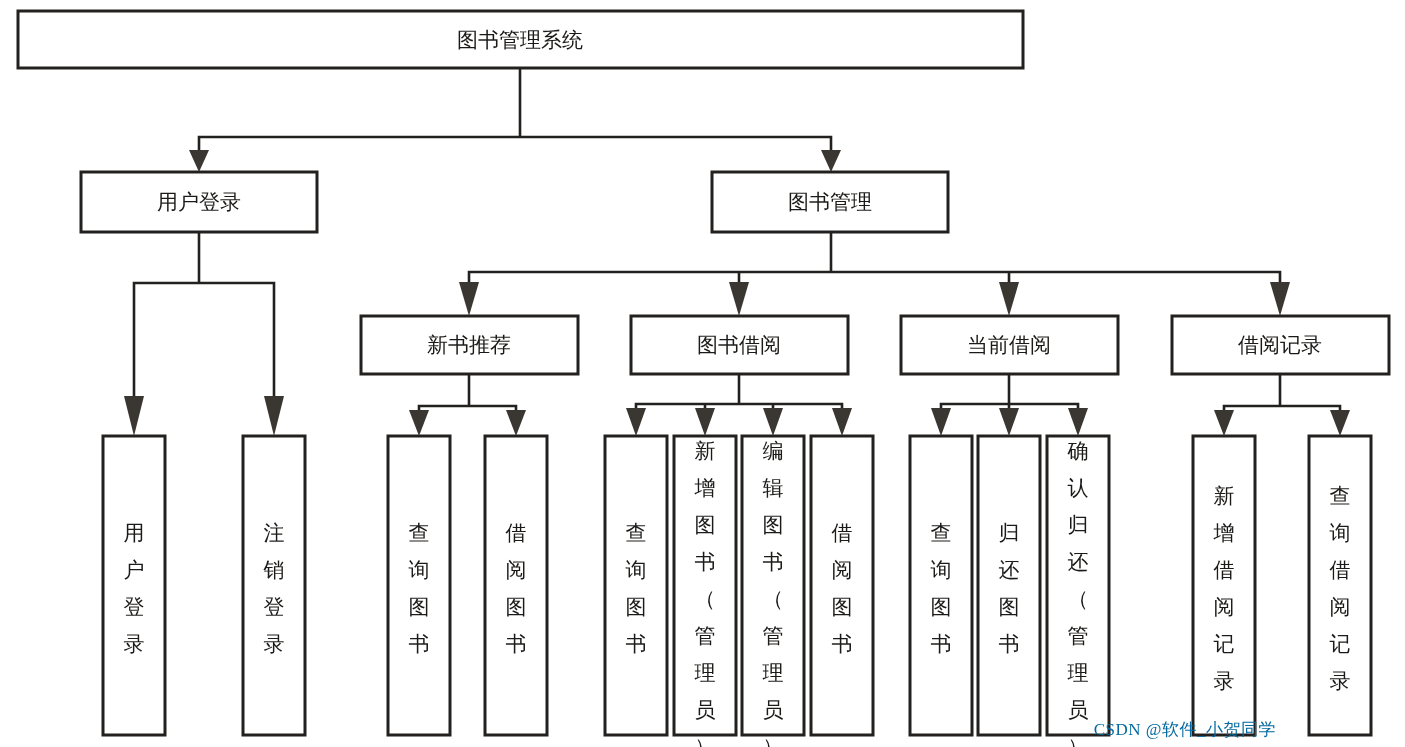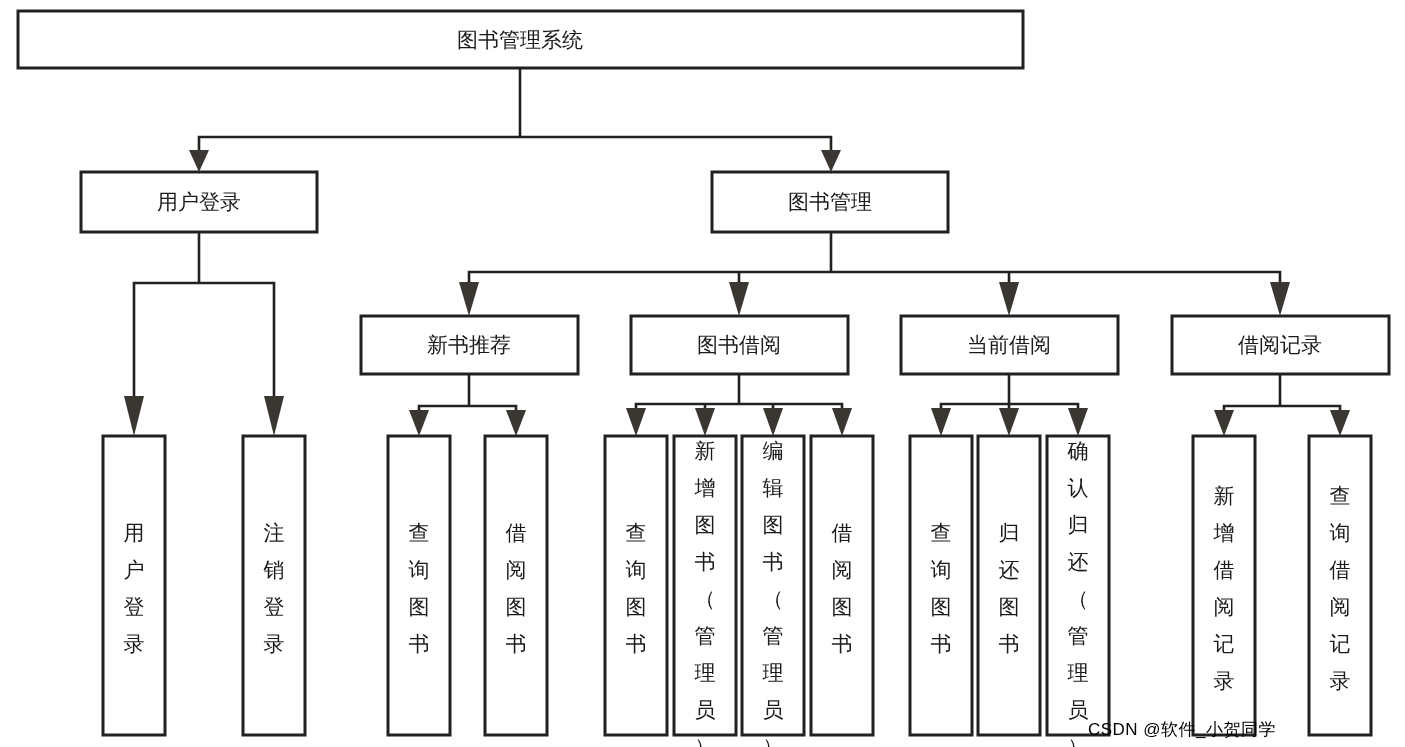--- a/index.html
+++ b/index.html
@@ -51,23 +51,23 @@
   .leaf-label {
     font-family: "DejaVu Sans", "Liberation Sans", sans-serif;
     font-size: 21px;
     fill: #1b1a18;
     text-anchor: middle;
   }
   .watermark {
     position: absolute;
     right: 8px;
     bottom: 6px;
-    font-family: Liberation Sans, sans-serif;
+    font-family: Liberation Serif, serif;
     font-size: 17px;
-    color: #000000;
+    color: #0369a1;
     letter-spacing: 0.5px;
     white-space: nowrap;
     pointer-events: none;
   }
 </style>
 </head>
 <body>
 
 <div id="diagram-root">
 

